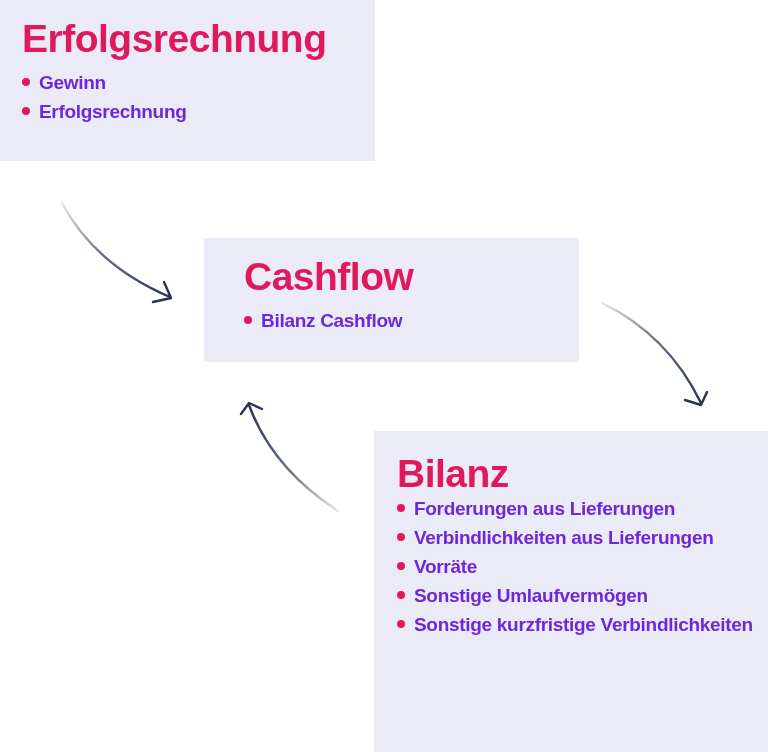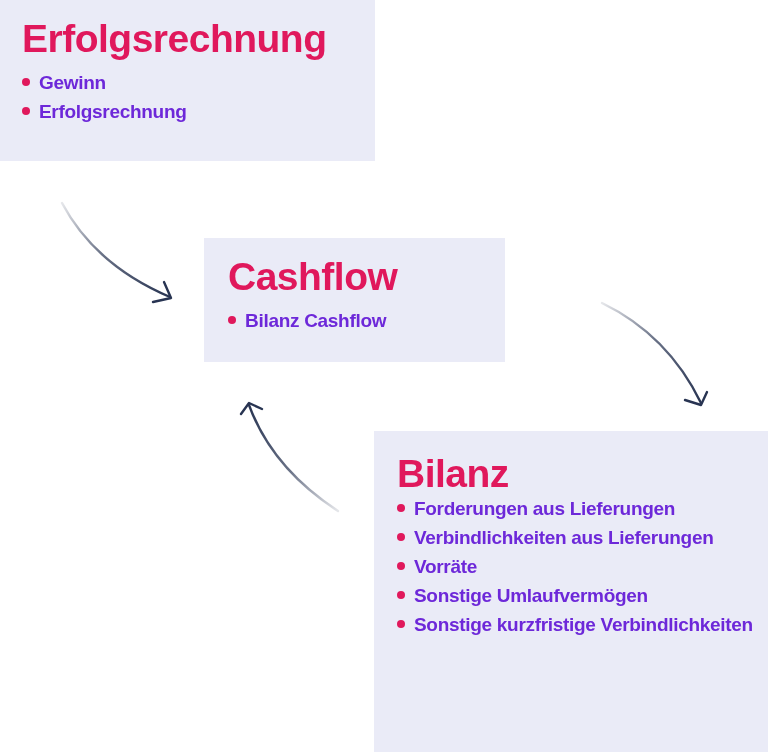--- a/index.html
+++ b/index.html
@@ -57,22 +57,22 @@
     background: #e0185c;
     margin-right: 9px;
   }
   .box-erfolgsrechnung {
     left: 0; top: 8;
     width: 375px; height: 161px;
     padding: 18px 14px 0 22px;
   }
   .box-cashflow {
     left: 204px; top: 238px;
-    width: 301px; height: 124px;
-    padding: 18px 14px 0 24px;
+    width: 375px; height: 124px;
+    padding: 18px 14px 0 40px;
   }
   .box-bilanz {
     left: 374px; top: 431px;
     width: 394px; height: 321px;
     padding: 22px 10px 0 23px;
   }
   .box-bilanz ul { margin-top: 2px; }
 </style>
 </head>
 <body>

